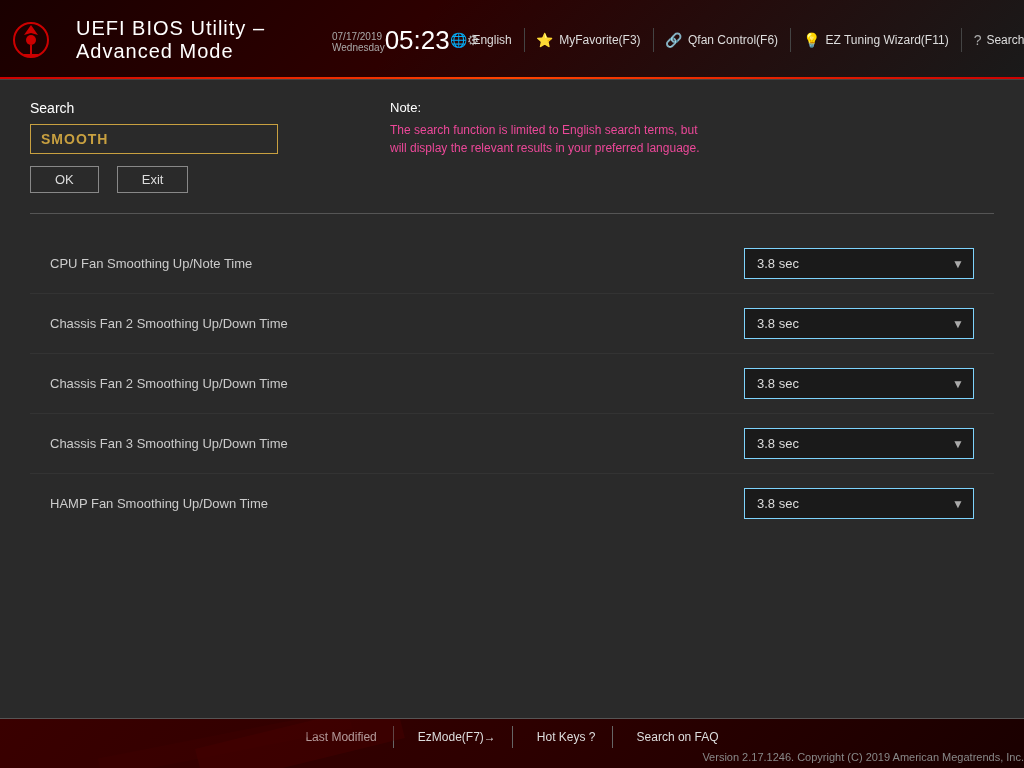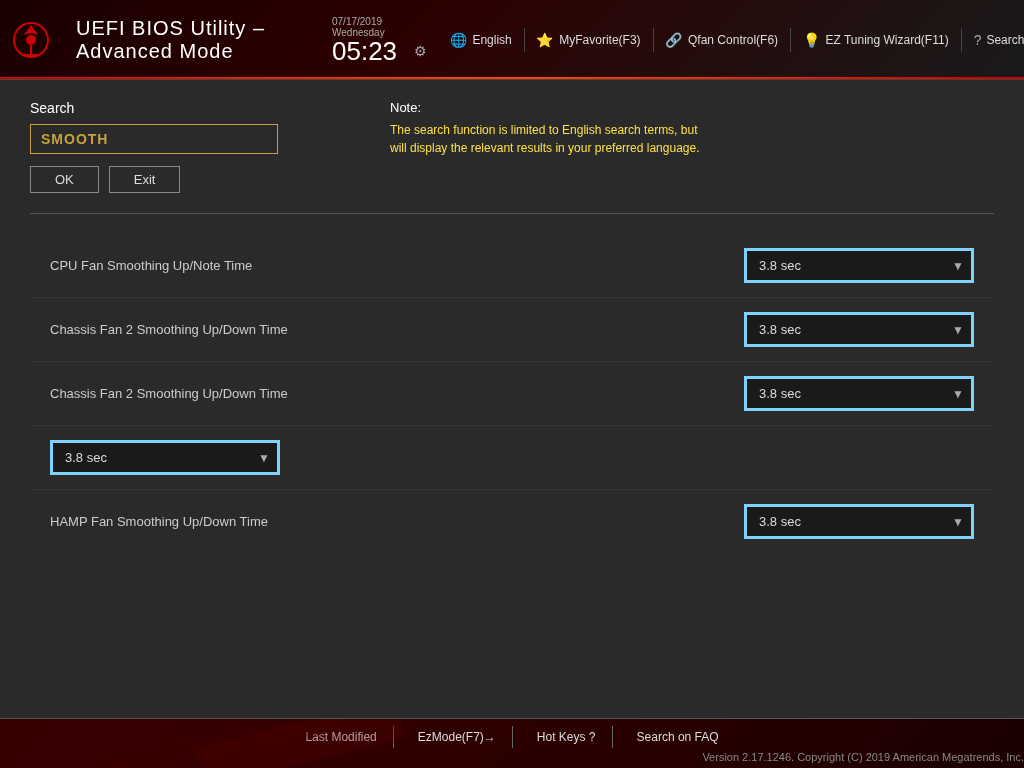--- a/index.html
+++ b/index.html
@@ -46,22 +46,22 @@
     }
     .title-text {
       color: #fff;
       font-size: 20px;
       font-weight: 300;
       letter-spacing: 1px;
     }
 
     .datetime-area {
       display: flex;
-      flex-direction: column;
-      align-items: flex-start;
+      flex-direction: row;
+      align-items: flex-end;
       margin-right: 16px;
       min-width: 90px;
     }
     .date-line {
       font-size: 10px;
       color: #aaa;
     }
     .time-line {
       font-size: 26px;
       color: #fff;
@@ -132,41 +132,41 @@
       border: 1px solid #c8a040;
       color: #c8a040;
       padding: 6px 10px;
       font-size: 14px;
       font-weight: bold;
       letter-spacing: 1px;
       outline: none;
     }
     .search-buttons {
       display: flex;
-      gap: 10px;
+      gap: 18px;
     }
     .btn {
       padding: 5px 24px;
       border: 1px solid #888;
       background: transparent;
       color: #ddd;
       cursor: pointer;
       font-size: 13px;
     }
 
     .search-note {
       flex: 1;
     }
     .note-title {
       color: #fff;
       font-size: 13px;
       margin-bottom: 6px;
     }
     .note-text {
-      color: #fde047;
+      color: #ec4899;
       font-size: 12px;
       line-height: 1.5;
     }
 
     
     .divider {
       border: none;
       border-top: 1px solid #555;
       margin: 10px 0 20px 0;
     }
@@ -187,21 +187,21 @@
       color: #ccc;
       font-size: 13px;
     }
     .result-select-wrapper {
       position: relative;
       width: 230px;
     }
     .result-select {
       width: 100%;
       background: #1a1a1a;
-      border: 3px solid #7dd3fc;
+      border: 1px solid #7dd3fc;
       color: #ddd;
       padding: 7px 30px 7px 12px;
       font-size: 13px;
       appearance: none;
       cursor: pointer;
       outline: none;
     }
     .select-arrow {
       position: absolute;
       right: 10px;
@@ -343,20 +343,21 @@
       </div>
       <div class="result-row">
         <div class="result-label">Chassis Fan 2 Smoothing Up/Down Time</div>
         <div class="result-select-wrapper"><select class="result-select"><option value="0.1 sec">0.1 sec</option><option value="0.2 sec">0.2 sec</option><option value="0.5 sec">0.5 sec</option><option value="1.0 sec">1.0 sec</option><option value="2.0 sec">2.0 sec</option><option value="3.8 sec" selected="">3.8 sec</option><option value="5.0 sec">5.0 sec</option></select><span class="select-arrow">▼</span></div>
       </div>
       <div class="result-row">
         <div class="result-label">Chassis Fan 2 Smoothing Up/Down Time</div>
         <div class="result-select-wrapper"><select class="result-select"><option value="0.1 sec">0.1 sec</option><option value="0.2 sec">0.2 sec</option><option value="0.5 sec">0.5 sec</option><option value="1.0 sec">1.0 sec</option><option value="2.0 sec">2.0 sec</option><option value="3.8 sec" selected="">3.8 sec</option><option value="5.0 sec">5.0 sec</option></select><span class="select-arrow">▼</span></div>
       </div>
       <div class="result-row">
+        <div class="result-label">Chassis Fan 3 Smoothing Up/Down Time</div>
         <div class="result-select-wrapper"><select class="result-select"><option value="0.1 sec">0.1 sec</option><option value="0.2 sec">0.2 sec</option><option value="0.5 sec">0.5 sec</option><option value="1.0 sec">1.0 sec</option><option value="2.0 sec">2.0 sec</option><option value="3.8 sec" selected="">3.8 sec</option><option value="5.0 sec">5.0 sec</option></select><span class="select-arrow">▼</span></div>
       </div>
       <div class="result-row">
         <div class="result-label">HAMP Fan Smoothing Up/Down Time</div>
         <div class="result-select-wrapper"><select class="result-select"><option value="0.1 sec">0.1 sec</option><option value="0.2 sec">0.2 sec</option><option value="0.5 sec">0.5 sec</option><option value="1.0 sec">1.0 sec</option><option value="2.0 sec">2.0 sec</option><option value="3.8 sec" selected="">3.8 sec</option><option value="5.0 sec">5.0 sec</option></select><span class="select-arrow">▼</span></div>
       </div>
     </div>
 
 </div>
 

